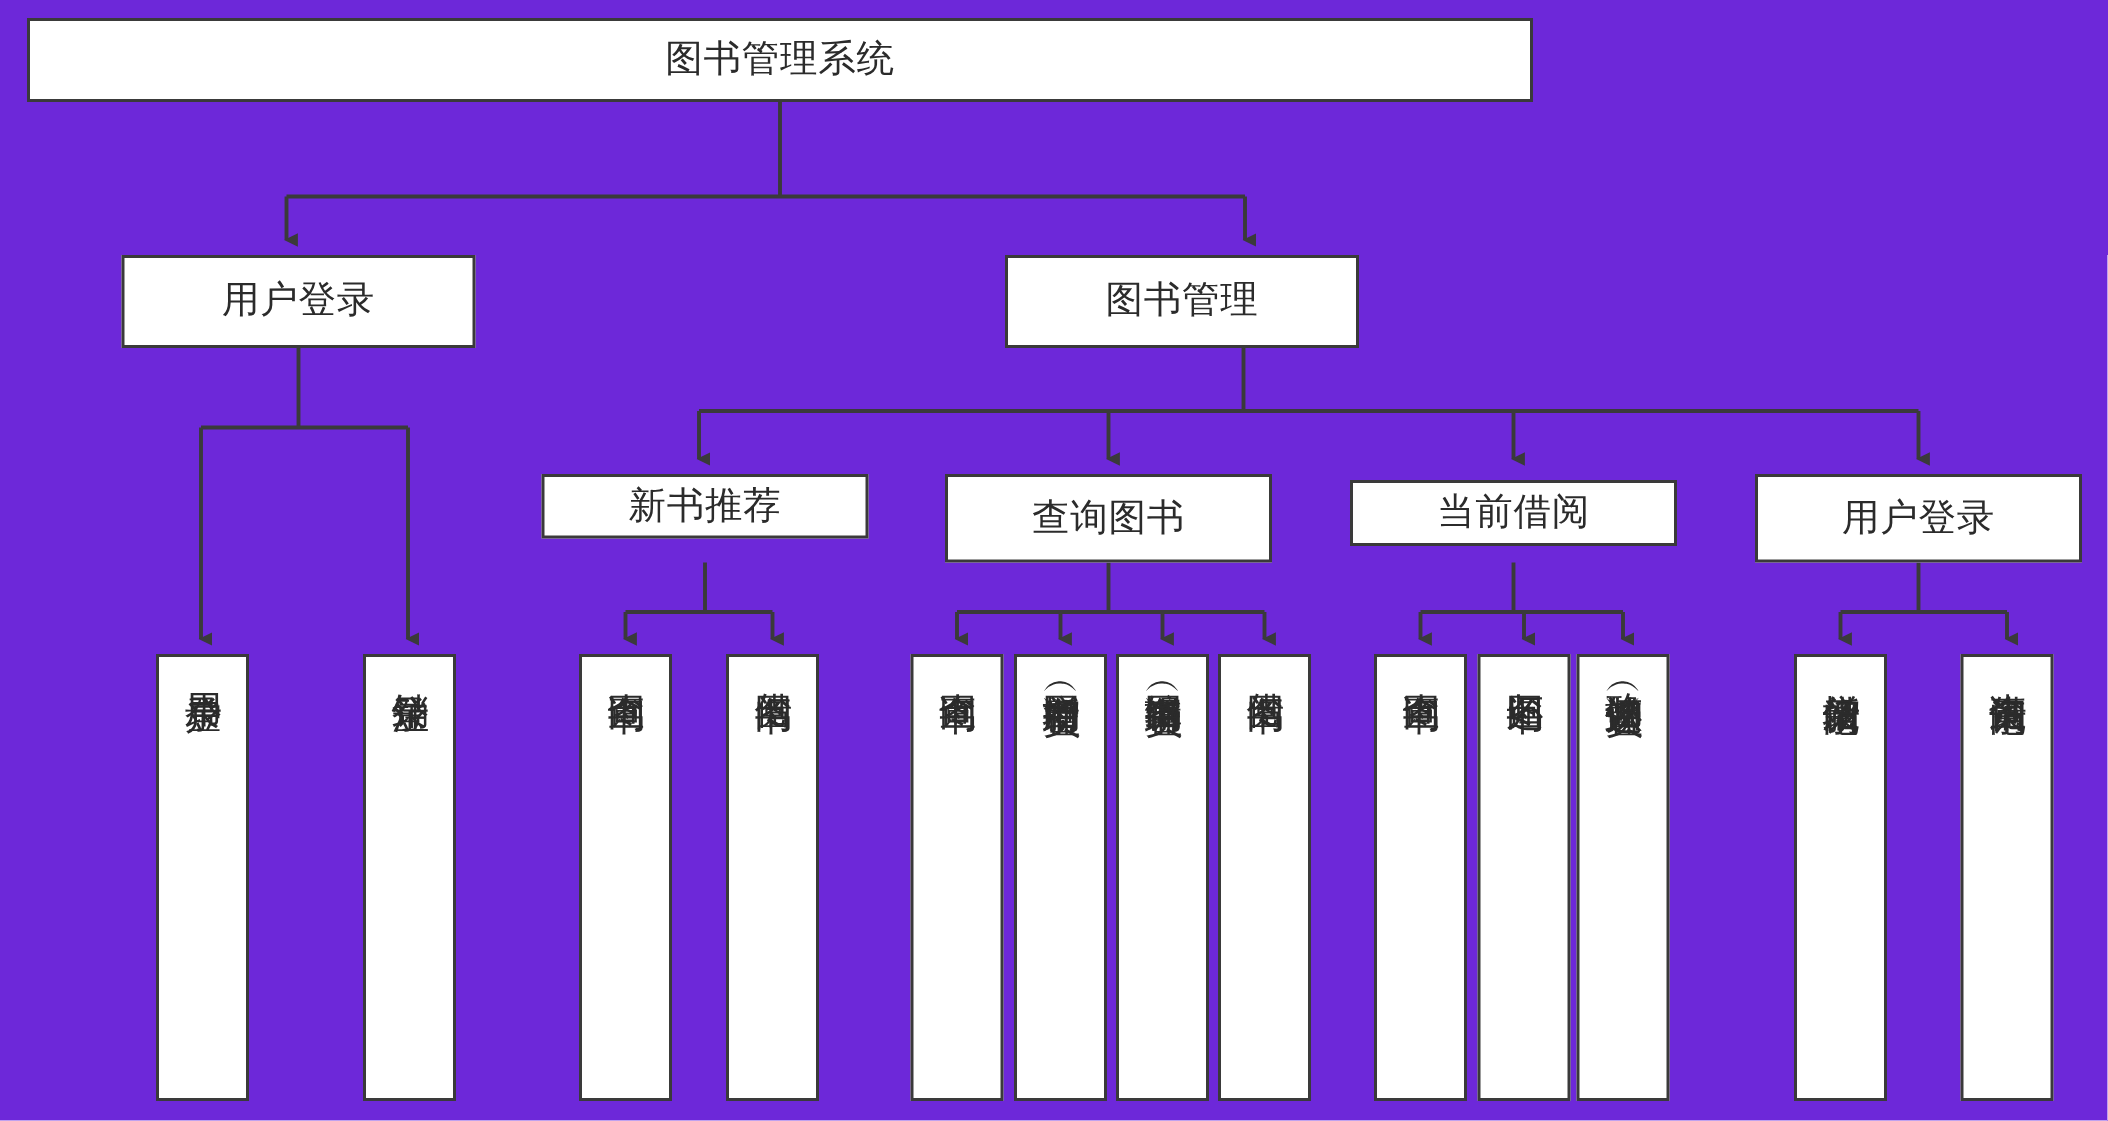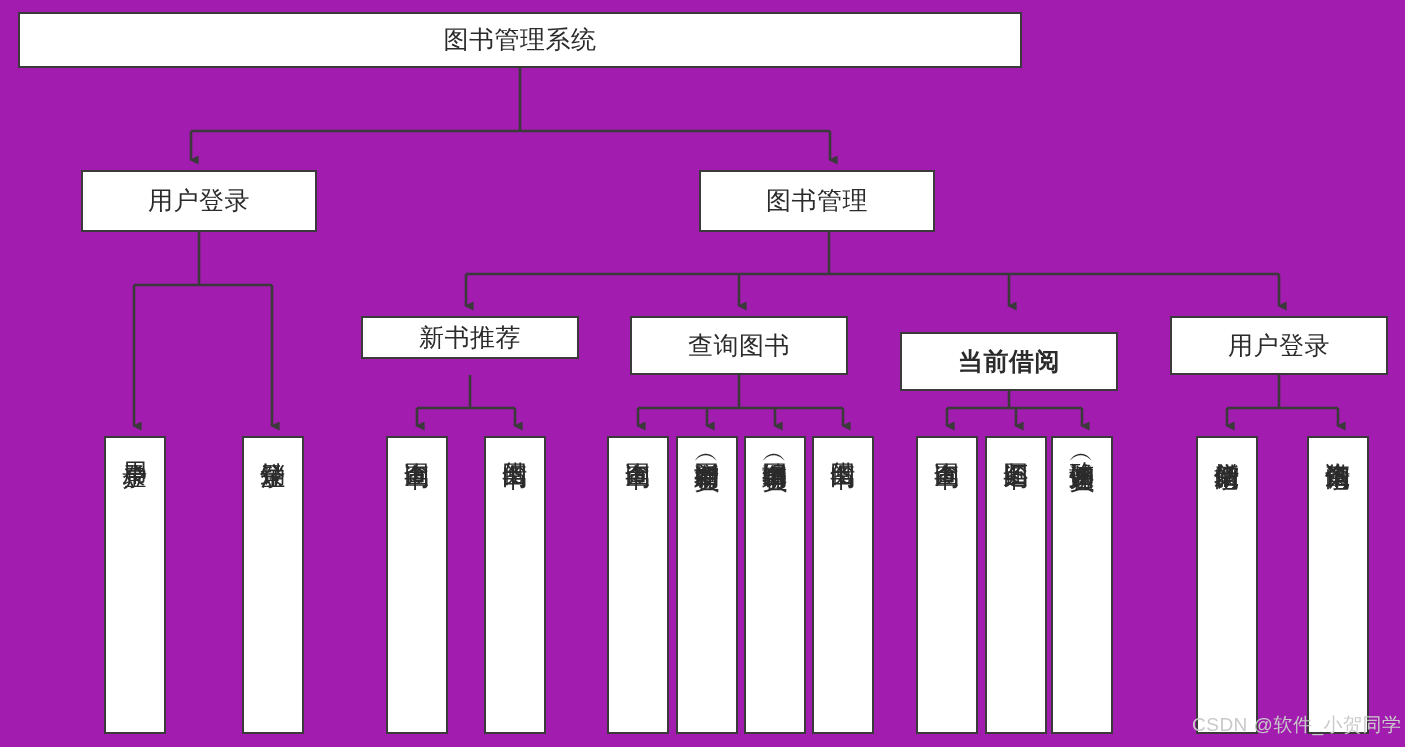--- a/index.html
+++ b/index.html
@@ -7,21 +7,21 @@
     padding: 0;
     background: #ffffff;
   }
   body {
     font-family: "Liberation Sans", "DejaVu Sans", sans-serif;
   }
   #stage {
     position: relative;
     width: 1405px;
     height: 747px;
-    background: #a21caf;
+    background: #6d28d9;
     overflow: hidden;
   }
   svg.edges {
     position: absolute;
     left: 0;
     top: 0;
     width: 1405px;
     height: 747px;
     pointer-events: none;
   }
@@ -120,31 +120,31 @@
     </g>
   </svg>
 
   <div class="node horiz" style="left:18px; top:12px; width:1004px; height:56px;">
     <span class="node-label">图书管理系统</span>
   </div>
 
   <div class="node horiz" style="left:81px; top:170px; width:236px; height:62px;">
     <span class="node-label">用户登录</span>
   </div>
-  <div class="node horiz" style="left:699px; top:170px; width:236px; height:62px;">
+  <div class="node horiz" style="left:670px; top:170px; width:236px; height:62px;">
     <span class="node-label">图书管理</span>
   </div>
 
   <div class="node horiz" style="left:361px; top:316px; width:218px; height:43px;">
     <span class="node-label">新书推荐</span>
   </div>
   <div class="node horiz" style="left:630px; top:316px; width:218px; height:59px;">
     <span class="node-label">查询图书</span>
   </div>
-  <div class="node horiz" style="left:900px; top:332px; width:218px; height:59px;font-weight:bold;">
+  <div class="node horiz" style="left:900px; top:320px; width:218px; height:44px;">
     <span class="node-label">当前借阅</span>
   </div>
   <div class="node horiz" style="left:1170px; top:316px; width:218px; height:59px;">
     <span class="node-label">用户登录</span>
   </div>
 
   <div class="node vert" style="left:104px; top:436px; width:62px; height:298px;">
     <span class="node-label">用户登录</span>
   </div>
   <div class="node vert" style="left:242px; top:436px; width:62px; height:298px;">
@@ -177,15 +177,14 @@
   <div class="node vert" style="left:1051px; top:436px; width:62px; height:298px;">
     <span class="node-label">确认归还（管理员）</span>
   </div>
   <div class="node vert" style="left:1196px; top:436px; width:62px; height:298px;">
     <span class="node-label">新增借阅记录</span>
   </div>
   <div class="node vert" style="left:1307px; top:436px; width:62px; height:298px;">
     <span class="node-label">查询借阅记录</span>
   </div>
 
-  <div class="watermark" style="left:1192px; top:712px;">CSDN @软件_小贺同学</div>
 
 </div>
 
 </body></html>

